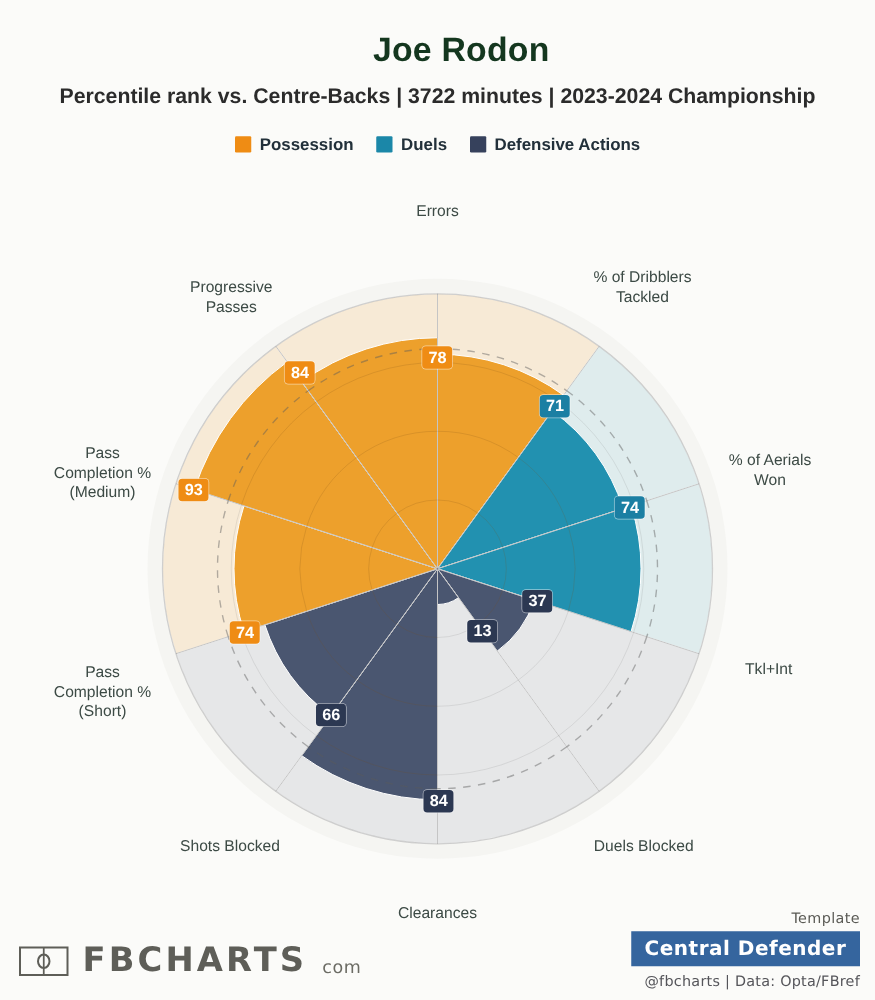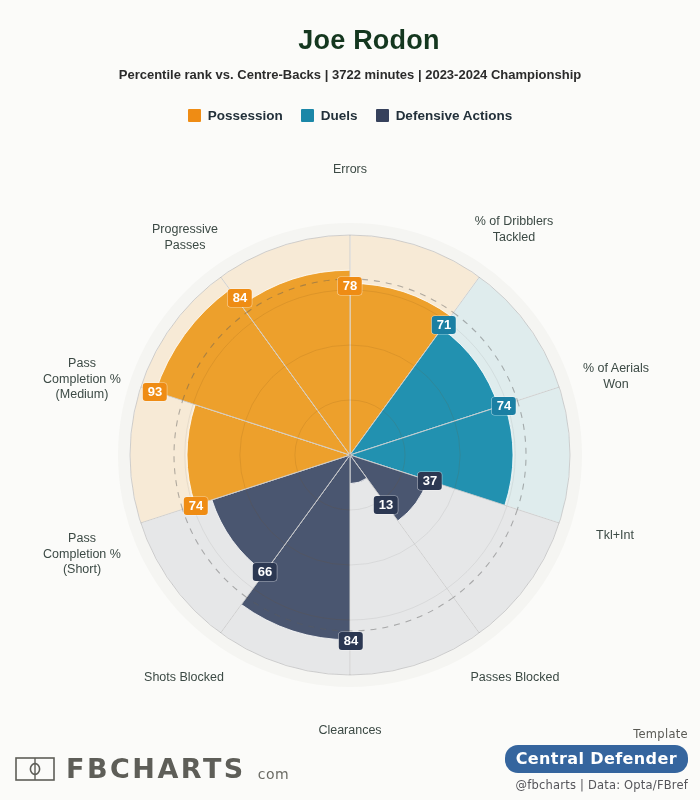--- a/index.html
+++ b/index.html
@@ -30,21 +30,21 @@
   .chart-title {
     font-size: 27px;
     font-weight: bold;
     color: #14371f;
     letter-spacing: 0.2px;
     margin: 0;
     line-height: 1.1;
     padding-left: 38px;
   }
   .chart-subtitle {
-    font-size: 13px;
+    font-size: 17px;
     font-weight: bold;
     color: #2b2b2b;
     margin: 11px 0 16px 0;
     line-height: 1.2;
   }
   
   .legend {
     position: absolute;
     top: 108px; left: 0; right: 0;
     display: flex;
@@ -146,21 +146,20 @@
   }
   .template-badge {
     display: inline-block;
     background: #35659e;
     color: #ffffff;
     font-size: 16px;
     font-weight: bold;
     font-family: "DejaVu Sans", sans-serif;
     padding: 4px 11px 5px 11px;
     letter-spacing: 0.4px;
-    border-radius: 13px;
   }
   .credit {
     font-size: 11.5px;
     color: #55555a;
     font-family: "DejaVu Sans", sans-serif;
     margin-top: 5px;
     letter-spacing: 0.2px;
   }
 </style>
 </head>
@@ -263,21 +262,21 @@
         <line x1="350" y1="455" x2="220.68724449565588" y2="277.01626123751157" stroke="rgba(110,110,110,0.40)" stroke-width="0.8"></line>
         <circle cx="350" cy="455" r="220" fill="none" stroke="rgba(120,120,120,0.35)" stroke-width="1"></circle>
       </svg>
     <div id="axis-labels">
         <div class="axis-label" style="left: 350px; top: 170px;">Errors</div>
         <div class="axis-label" style="left: 514px; top: 230px;">% of Dribblers
 Tackled</div>
         <div class="axis-label" style="left: 616px; top: 377px;">% of Aerials
 Won</div>
         <div class="axis-label" style="left: 615px; top: 536px;">Tkl+Int</div>
-        <div class="axis-label" style="left: 515px; top: 678px;">Passes Blocked</div>
+        <div class="axis-label" style="left: 515px; top: 678px;">Duels Blocked</div>
         <div class="axis-label" style="left: 350px; top: 731px;">Clearances</div>
         <div class="axis-label" style="left: 184px; top: 678px;">Shots Blocked</div>
         <div class="axis-label" style="left: 82px; top: 554px;">Pass
 Completion %
 (Short)</div>
         <div class="axis-label" style="left: 82px; top: 379px;">Pass
 Completion %
 (Medium)</div>
         <div class="axis-label" style="left: 185px; top: 238px;">Progressive
 Passes</div>

